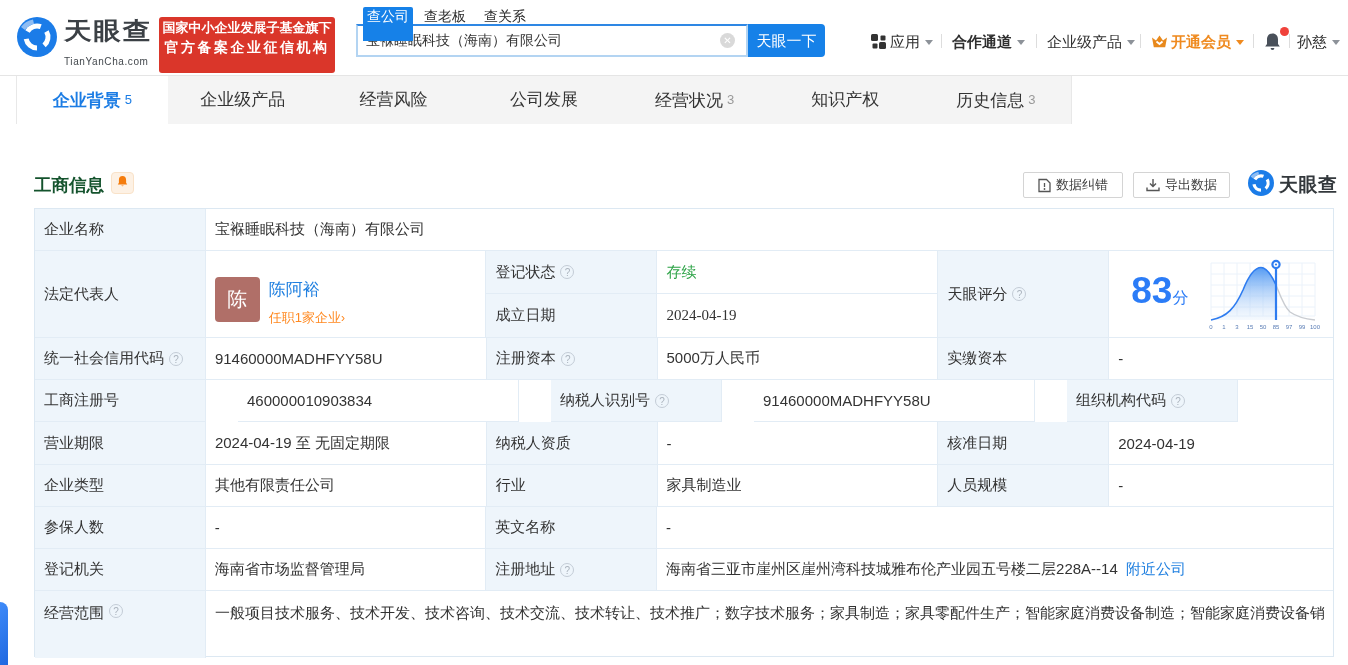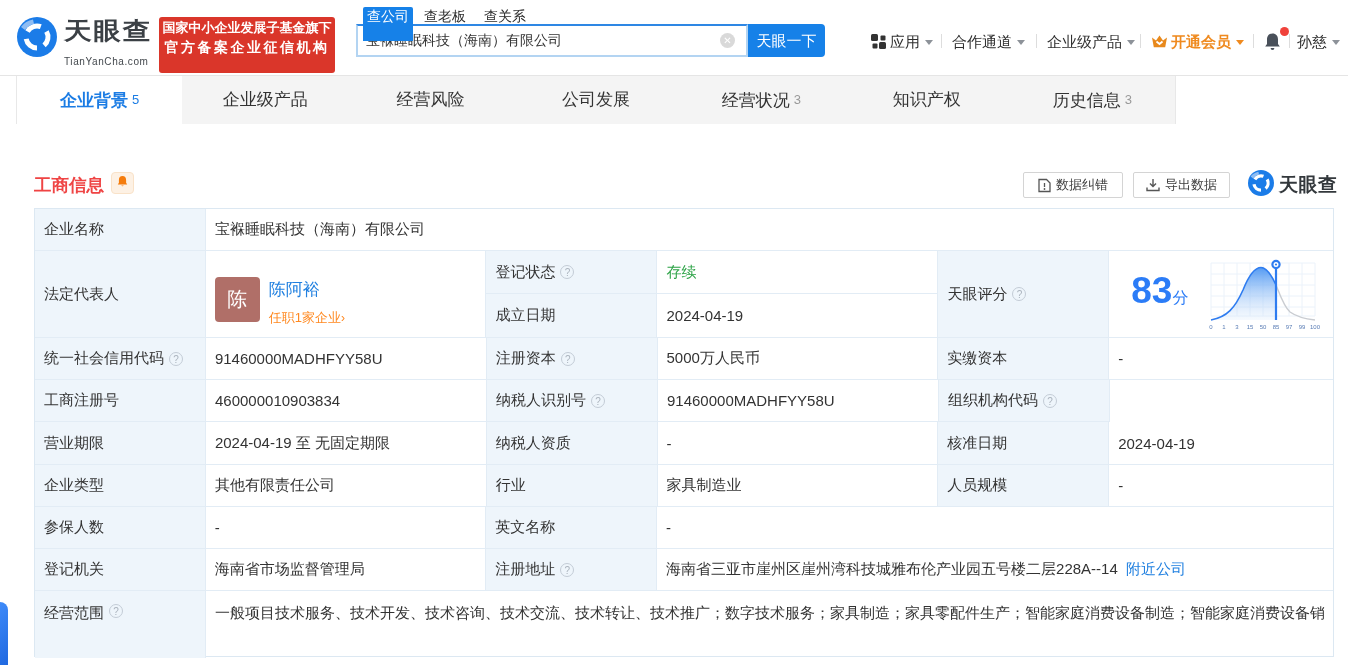--- a/index.html
+++ b/index.html
@@ -18,27 +18,27 @@
 #stab2 { left:424px; } #stab3 { left:484px; }
 #sinput { left:356px; top:24px; width:392px; height:33px; background:#fff; border:2px solid #b3d4f2; border-top:2px solid #2e87e4; }
 #sinput span { position:absolute; left:8px; top:6px; font-size:14px; color:#333; }
 #sclear { left:720px; top:33px; width:15px; height:15px; border-radius:50%; background:#d9d9d9; color:#fff; font-size:10px; line-height:15px; text-align:center; }
 #sbtn { left:748px; top:24px; width:77px; height:33px; background:#1681e8; border-radius:0 4px 4px 0; color:#fff; font-size:15px; text-align:center; line-height:33px; }
 .menu { top:33px; height:17px; line-height:17px; font-size:15px; color:#2f2f2f; }
 .caret { display:inline-block; width:0; height:0; border-left:4.5px solid transparent; border-right:4.5px solid transparent; border-top:5px solid #8d9299; vertical-align:2px; margin-left:5px; }
 .msep { top:34px; width:1px; height:14px; background:#ddd; }
 
 #navline { left:0; top:75px; width:1348px; height:1px; background:#e5e5e5; }
-#navbar { left:16px; top:76px; width:1160px; height:48px; background:#f4f4f4; border-left:1px solid #e8e8e8; border-right:1px solid #e8e8e8; display:flex; }
+#navbar { left:16px; top:76px; width:1056px; height:48px; background:#f4f4f4; border-left:1px solid #e8e8e8; border-right:1px solid #e8e8e8; display:flex; }
 .ntab { width:188px; text-align:center; line-height:48px; font-size:17px; color:#333; }
 .ntab sup { font-size:13px; color:#999; margin-left:4px; vertical-align:2px; }
 .ntab.active { background:#fff; color:#1b7ce4; font-weight:bold; }
 .ntab.active sup { color:#1b7ce4; font-weight:normal; }
 
-#sec-title { left:34px; top:173px; font-size:17.5px; font-weight:bold; color:#ef4444; }
+#sec-title { left:34px; top:173px; font-size:17.5px; font-weight:bold; color:#14532d; }
 #bellbox { left:111px; top:172px; width:23px; height:22px; background:#fdf1e4; border:1px solid #f9e2c8; border-radius:4px; }
 .hbtn { top:172px; height:26px; background:#fff; border:1px solid #d4d4d4; border-radius:2px; font-size:13px; color:#3d3d3d; display:flex; align-items:center; justify-content:center; gap:5px; }
 #btn1 { left:1023px; width:100px; }
 #btn2 { left:1133px; width:97px; }
 #minilogo-t { left:1279px; top:172px; font-size:19px; font-weight:bold; color:#33383c; letter-spacing:0.5px; white-space:nowrap; }
 
 #tbl { left:34px; top:208px; width:1300px; height:449px; border:1px solid #dce8f2; border-bottom:1px solid #dce8f2; font-size:15px; color:#333; }
 .row { display:flex; width:100%; }
 .cell { height:100%; border-right:1px solid #e2ecf5; border-bottom:1px solid #e2ecf5; display:flex; align-items:center; padding-left:9px; }
 .cell.last { border-right:none; }
@@ -74,21 +74,21 @@
 <div id="sclear" class="abs">✕</div>
 <div id="sbtn" class="abs">天眼一下</div>
 <svg class="abs" style="left:871px;top:34px;" width="15" height="15" viewBox="0 0 15 15">
   <rect x="0" y="0" width="7" height="7" rx="1.5" fill="#333"></rect>
   <rect x="9.5" y="1.5" width="5" height="5" rx="1" fill="#333"></rect>
   <rect x="1.5" y="9.5" width="5" height="5" rx="1" fill="#333"></rect>
   <rect x="8" y="8" width="7" height="7" rx="1.5" fill="#333"></rect>
 </svg>
 <div class="abs menu" style="left:890px;">应用<span class="caret"></span></div>
 <div class="abs msep" style="left:941px;"></div>
-<div class="abs menu" style="left:952px;">合作通道<span class="caret"></span></div>
+<div class="abs menu" style="left:952px;font-weight:bold;">合作通道<span class="caret"></span></div>
 <div class="abs msep" style="left:1036px;"></div>
 <div class="abs menu" style="left:1047px;">企业级产品<span class="caret"></span></div>
 <div class="abs msep" style="left:1140px;"></div>
 <svg class="abs" style="left:1151px;top:34px;" width="17" height="15" viewBox="0 0 17 15">
   <path d="M1,3.5 L5,6.5 L8.5,1.5 L12,6.5 L16,3.5 L14.2,13.2 L2.8,13.2 Z" fill="#e8891c"></path>
   <path d="M5.5,7.5 L8.5,10 L11.5,7.5" fill="none" stroke="#fff" stroke-width="1.8"></path>
 </svg>
 <div class="abs menu" style="left:1171px;color:#ef8a1f;font-weight:bold;">开通会员<span class="caret" style="border-top-color:#ef8a1f;"></span></div>
 <div class="abs msep" style="left:1253px;"></div>
 <svg class="abs" style="left:1264px;top:32px;" width="17" height="19" viewBox="0 0 17 19">
@@ -149,21 +149,21 @@
           <div class="blue" style="font-size:17px;margin-top:1px;">陈阿裕</div>
           <div class="orange" style="font-size:13px;margin-top:8px;">任职1家企业<span style="font-size:12px;">›</span></div>
         </div>
       </div>
     </div>
     <div style="width:452px;height:100%;">
       <div class="row" style="height:43px;">
         <div class="cell lab w-l">登记状态<span class="qm">?</span></div>
         <div class="cell w-v green">存续</div>
       </div>
-      <div class="row" style="height:44px;">
+      <div class="row" style="height:44px;font-family:Liberation Serif, serif;">
         <div class="cell lab w-l">成立日期</div>
         <div class="cell w-v">2024-04-19</div>
       </div>
     </div>
     <div class="cell lab w-l">天眼评分<span class="qm">?</span></div>
     <div class="cell last w-e" style="position:relative;padding-left:0;">
       <div class="abs" style="left:22px;top:19px;color:#2b7cf7;"><span style="font-size:37px;font-weight:bold;">83</span><span style="font-size:16px;">分</span></div>
       <svg class="abs" style="left:94px;top:8px;" width="120" height="76" viewBox="0 0 120 76">
         <defs>
             <linearGradient id="bg1" x1="0" y1="0" x2="0" y2="1">
@@ -209,21 +209,21 @@
     </div>
   </div>
   <div class="row" style="height:42px;">
     <div class="cell lab w-l">统一社会信用代码<span class="qm">?</span></div>
     <div class="cell w-v">91460000MADHFYY58U</div>
     <div class="cell lab w-l">注册资本<span class="qm">?</span></div>
     <div class="cell w-v">5000万人民币</div>
     <div class="cell lab w-l">实缴资本</div>
     <div class="cell last w-e">-</div>
   </div>
-  <div class="row" style="height:42px;">
+  <div class="row" style="height:42px;gap:32px;">
     <div class="cell lab w-l">工商注册号</div>
     <div class="cell w-v">460000010903834</div>
     <div class="cell lab w-l">纳税人识别号<span class="qm">?</span></div>
     <div class="cell w-v">91460000MADHFYY58U</div>
     <div class="cell lab w-l">组织机构代码<span class="qm">?</span></div>
   </div>
   <div class="row" style="height:43px;">
     <div class="cell lab w-l">营业期限</div>
     <div class="cell w-v">2024-04-19 至 无固定期限</div>
     <div class="cell lab w-l">纳税人资质</div>

